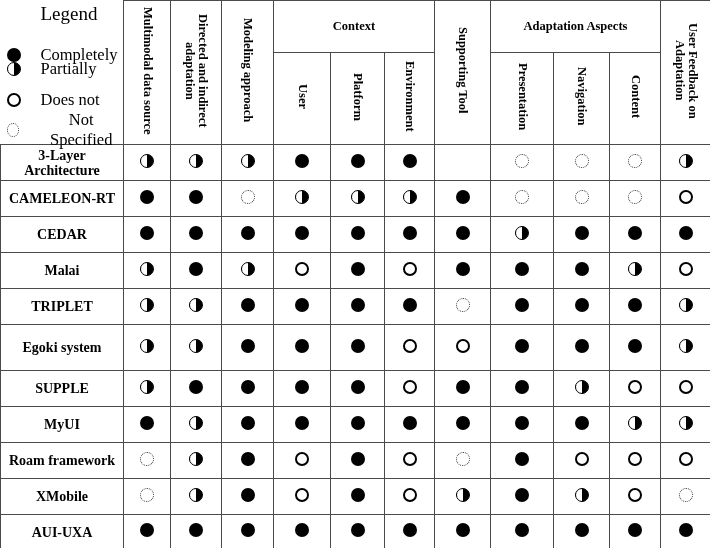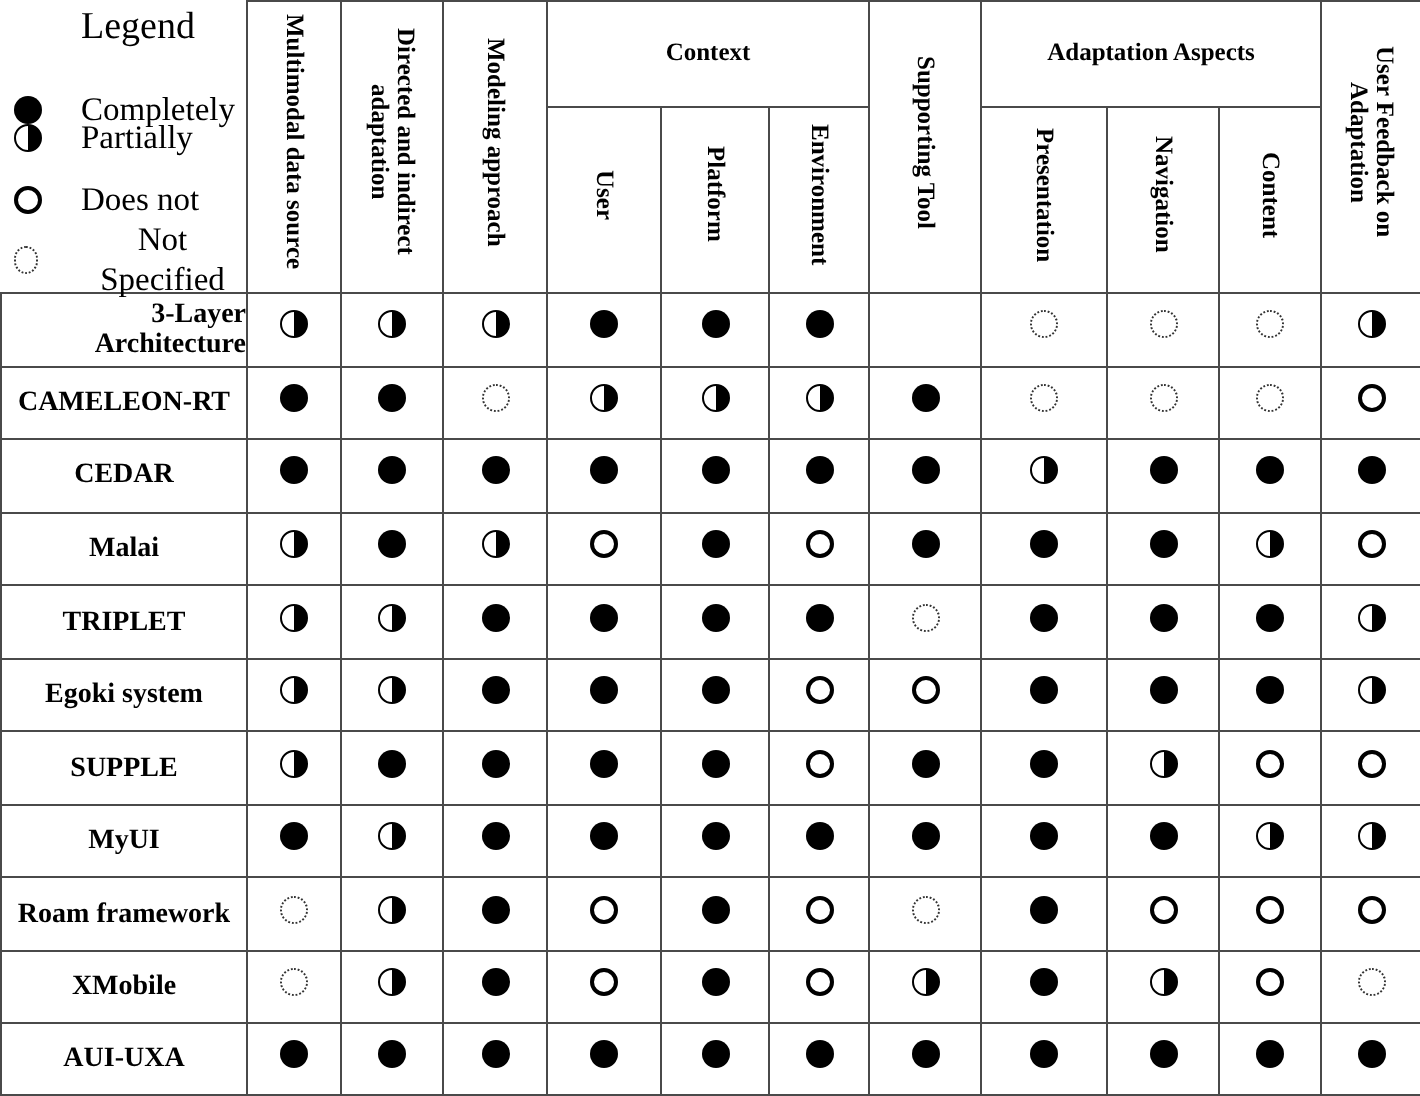--- a/index.html
+++ b/index.html
@@ -78,21 +78,21 @@
     <th><span class="vert">User</span></th>
     <th><span class="vert">Platform</span></th>
     <th><span class="vert">Environment</span></th>
     <th><span class="vert">Presentation</span></th>
     <th><span class="vert">Navigation</span></th>
     <th><span class="vert">Content</span></th>
   </tr>
   </tbody>
     <tbody id="body-rows">
       <tr style="height: 36px;">
-        <td class="rowhd" style="white-space: pre-line; text-align: right;">3-Layer
+        <td class="rowhd" style="white-space: pre-line;">3-Layer
 Architecture</td>
         <td><span class="sym partial"></span></td>
         <td><span class="sym partial"></span></td>
         <td><span class="sym partial"></span></td>
         <td><span class="sym full"></span></td>
         <td><span class="sym full"></span></td>
         <td><span class="sym full"></span></td>
         <td><span class="sym empty"></span></td>
         <td><span class="sym ns"></span></td>
         <td><span class="sym ns"></span></td>
@@ -148,21 +148,21 @@
         <td><span class="sym full"></span></td>
         <td><span class="sym full"></span></td>
         <td><span class="sym full"></span></td>
         <td><span class="sym full"></span></td>
         <td><span class="sym ns"></span></td>
         <td><span class="sym full"></span></td>
         <td><span class="sym full"></span></td>
         <td><span class="sym full"></span></td>
         <td><span class="sym partial"></span></td>
       </tr>
-      <tr style="height: 36px;">
+      <tr style="height: 46px;">
         <td class="rowhd" style="white-space: pre-line;">Egoki system</td>
         <td><span class="sym partial"></span></td>
         <td><span class="sym partial"></span></td>
         <td><span class="sym full"></span></td>
         <td><span class="sym full"></span></td>
         <td><span class="sym full"></span></td>
         <td><span class="sym none"></span></td>
         <td><span class="sym none"></span></td>
         <td><span class="sym full"></span></td>
         <td><span class="sym full"></span></td>

